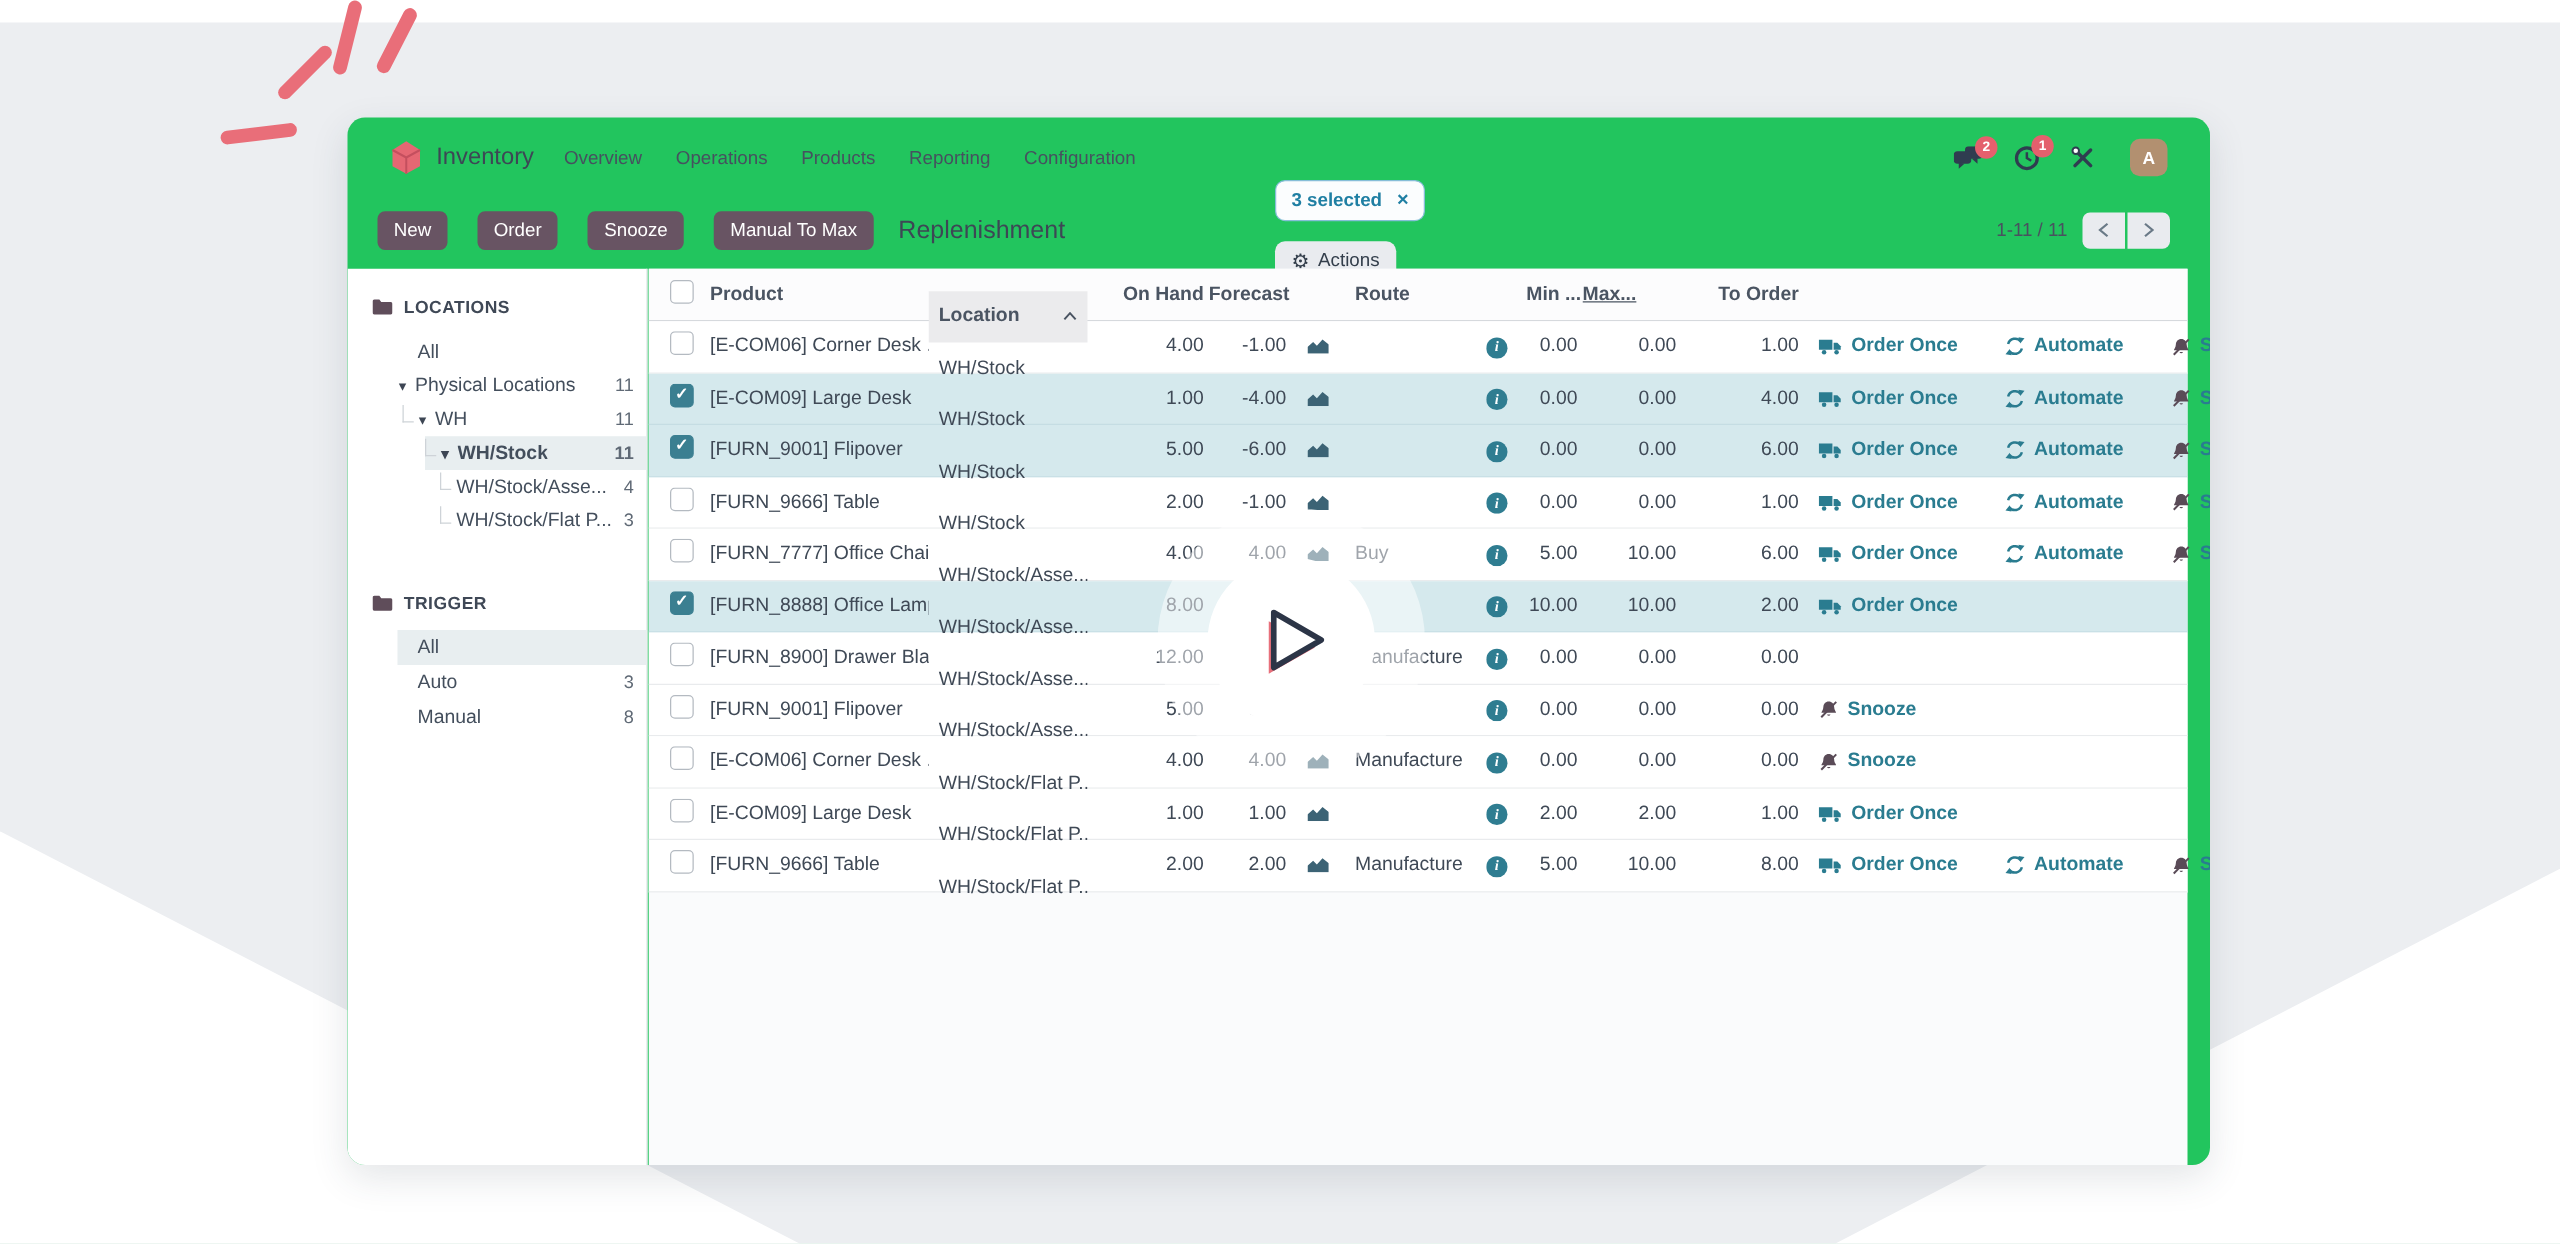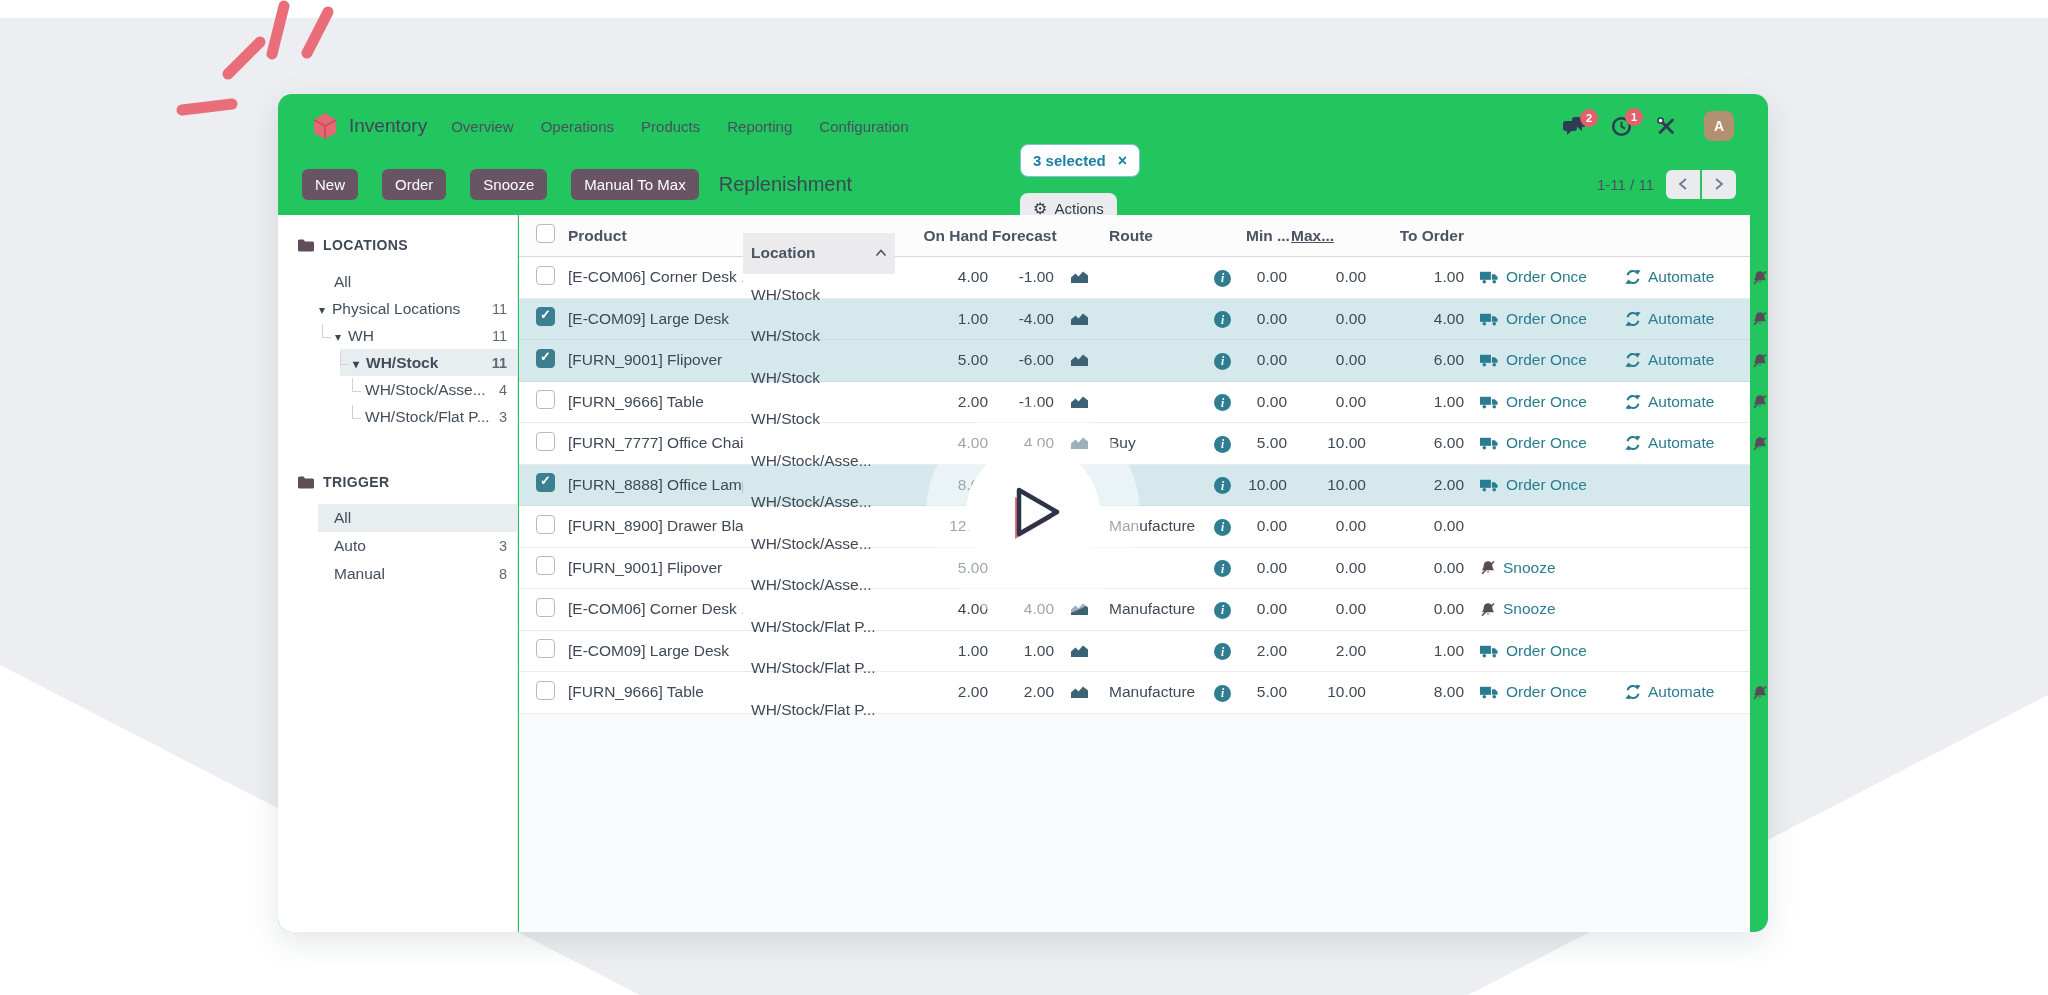--- a/index.html
+++ b/index.html
@@ -72,21 +72,21 @@
   
   .list{position:absolute;left:241px;top:121px;right:18px;bottom:0;background:#fafbfc;}
   .thead{display:flex;height:41px;align-items:center;background:#fcfcfd;border-bottom:1px solid #d6d9dd;
          font-size:15.5px;font-weight:600;color:#4a5462;}
   .trow{display:flex;height:40.5px;align-items:center;background:#fff;border-bottom:1px solid #e9ebed;
         font-size:15.5px;color:#3f4956;cursor:pointer;}
   .trow.sel{background:#d5e9ed;border-bottom-color:#c5dde3;}
   .c{box-sizing:border-box;flex:none;white-space:nowrap;overflow:hidden;}
   .c.cb{width:44px;padding-left:17px;}
   .c.product{width:180px;padding-left:5px;}
-  .c.location{width:152px;padding-left:8px;margin-top:35px;}
+  .c.location{width:127px;padding-left:8px;margin-top:35px;}
   .c.onhand{width:97px;}
   .c.forecast{width:66px;}
   .c.chart{width:42px;display:flex;justify-content:center;}
   .c.route{width:114px;padding-left:9px;}
   .c.info{width:28px;}
   .c.min{width:49px;}
   .c.max{width:79px;}
   .c.toorder{width:98px;}
   .c.actions{flex:1;display:flex;align-items:center;gap:38px;padding-left:12px;overflow:visible;}
   .num{text-align:right;padding-right:4px;}
@@ -94,21 +94,21 @@
                    background:#ebebed;padding-right:8px;}
   .thead .min{text-align:left;padding-left:4px;}
   .thead .max{text-align:left;text-decoration:underline;}
   .cbx{width:19px;height:19px;border:1.5px solid #b4bac1;border-radius:4px;background:#fff;display:inline-block;
        box-sizing:border-box;position:relative;cursor:pointer;}
   .cbx.checked{background:#3b7f91;border-color:#3b7f91;}
   .cbx.checked::after{content:"\2713";position:absolute;left:3px;top:-1px;color:#fff;font-size:13px;font-weight:700;}
   .chart-ic{color:#3c6375;display:inline-flex;cursor:pointer;}
   .info-ic{width:17px;height:17px;border-radius:50%;background:#2f7d91;color:#fff;display:inline-flex;
            align-items:center;justify-content:center;font:italic 700 11.5px "Liberation Serif",serif;cursor:pointer;}
-  .act{display:inline-flex;align-items:center;gap:7px;color:#2a7c90;font-weight:400;cursor:pointer;}
+  .act{display:inline-flex;align-items:center;gap:7px;color:#2a7c90;font-weight:700;cursor:pointer;}
   .act svg{flex:none;}
   .act.snz svg{color:#5a4b57;}
 
   
   .halo{position:absolute;left:926px;top:406px;width:214px;height:214px;border-radius:50%;
         background:rgba(255,255,255,.5);z-index:40;}
   .pcircle{position:absolute;left:966px;top:446px;width:134px;height:134px;border-radius:50%;background:#fff;z-index:41;}
   .ptri{position:absolute;left:1007px;top:484px;z-index:42;cursor:pointer;}
 </style>
 </head>

